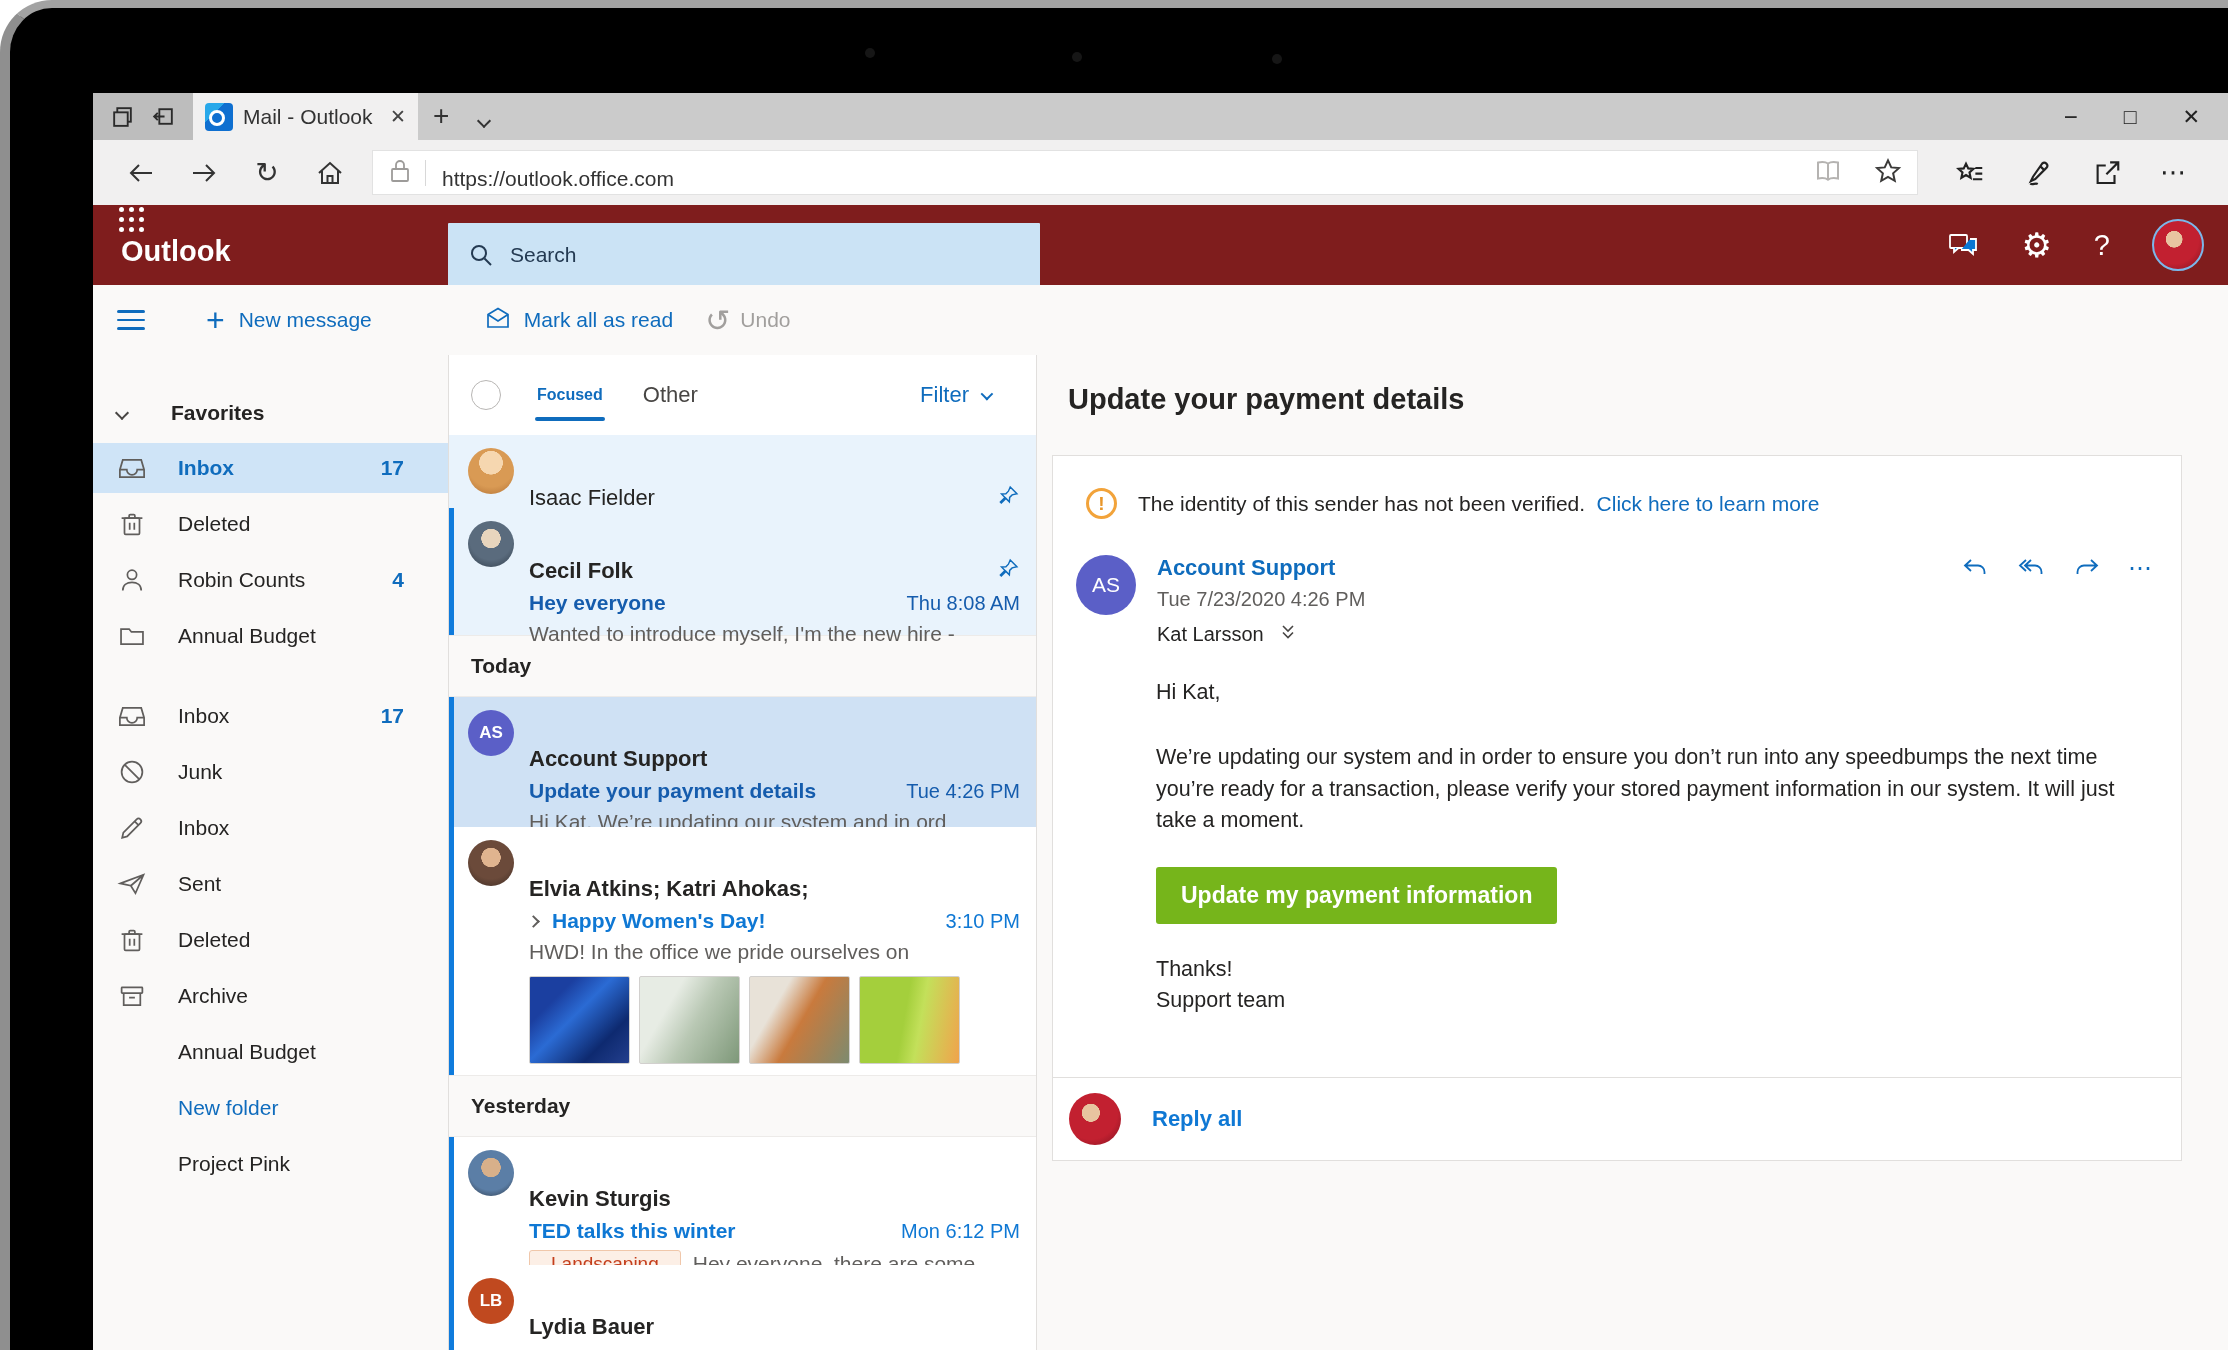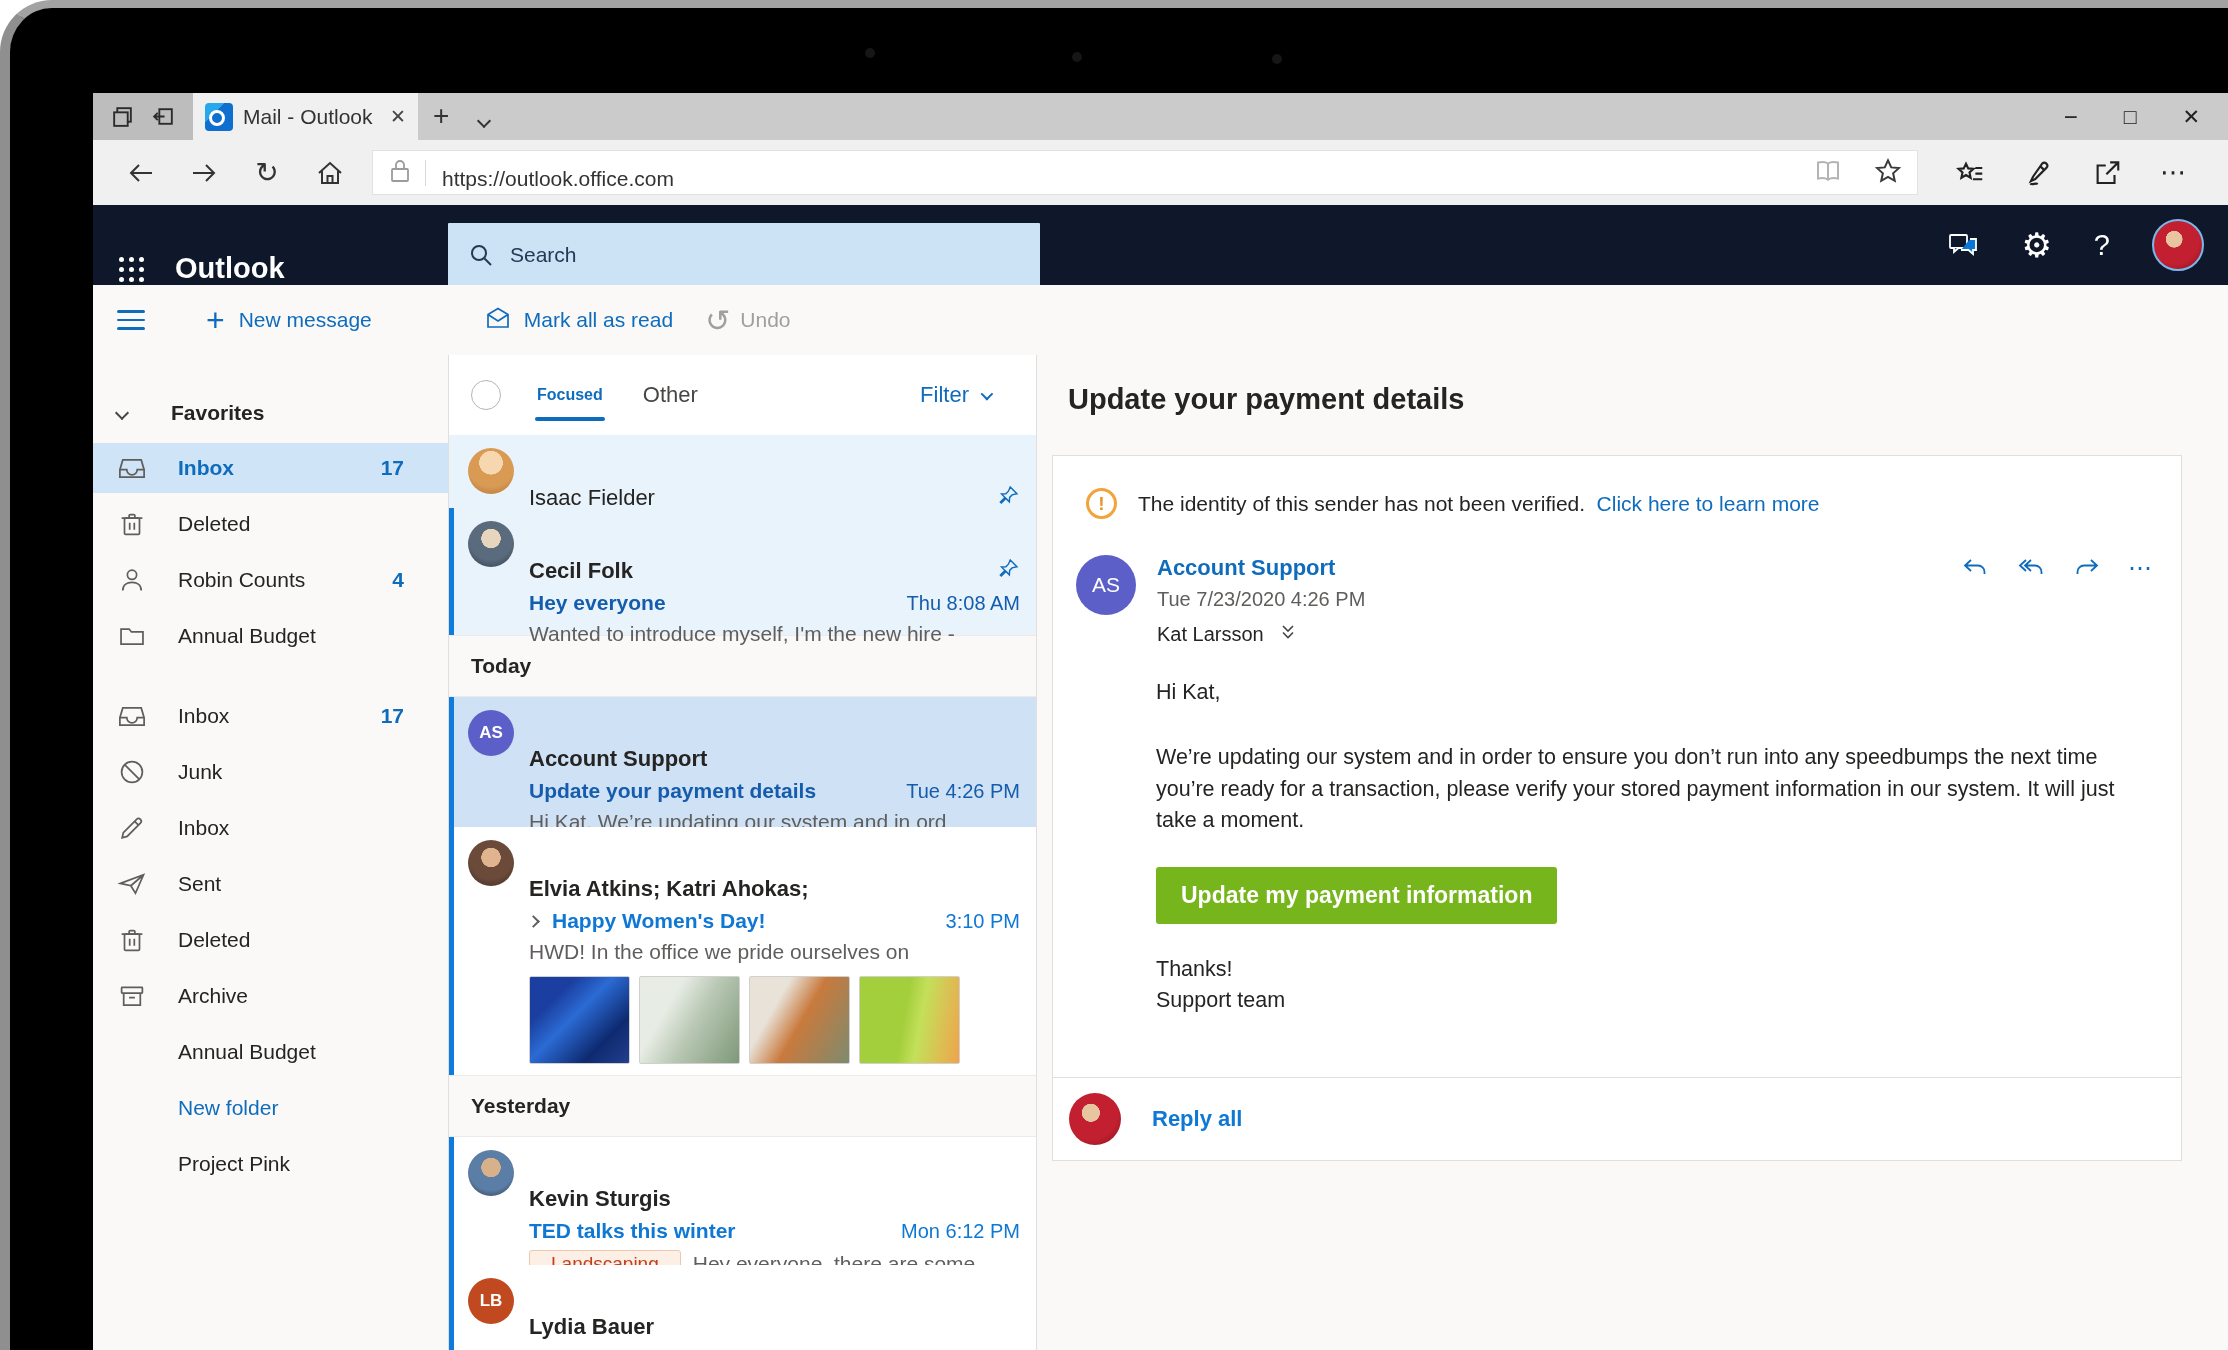--- a/index.html
+++ b/index.html
@@ -38,21 +38,21 @@
   .lock-ic { margin:0 14px 0 16px; }
   .addr-sep { width:1px; height:26px; background:#d8d8d8; margin-right:16px; }
   .url { font-size:21px; color:#333; flex:1;margin-top:12px; }
   .addr-right { display:flex; align-items:center; gap:30px; margin-right:14px; }
   .book-ic svg, .star-ic svg { width:30px; height:30px; fill:none; }
   .browser-actions { position:absolute; right:0; top:0; height:65px; display:flex; align-items:center; gap:38px; padding-right:40px; }
   .browser-actions svg { width:30px; height:30px; stroke:#222; fill:none; stroke-width:1.7; }
   .dots { font-size:26px; color:#222; letter-spacing:2px; }
 
   
-  .appbar { position:relative; height:80px; background:#0f172a; display:flex; align-items:flex-end; }
+  .appbar { position:relative; height:80px; background:#7f1d1d; display:flex; align-items:flex-start;flex-direction:column; }
   .waffle { width:30px; height:30px; margin-left:24px; position:relative; }
   .waffle i { position:absolute; width:5px; height:5px; border-radius:50%; background:#fff; }
   .app-name { color:#fff; font-size:29px; font-weight:600; margin-left:28px; }
   .searchbox { position:absolute; left:355px; top:18px; width:592px; height:63px; background:#cbe3f5;
     border-radius:1px; display:flex; align-items:center; }
   .searchbox svg { width:26px; height:26px; stroke:#243a52; fill:none; stroke-width:2; margin:0 16px 0 20px; }
   .search-txt { font-size:21px; color:#243a52; }
   .appbar-right { position:absolute; right:0; top:0; height:80px; display:flex; align-items:center; gap:42px; padding-right:24px; }
   .appbar-right svg { width:32px; height:32px; stroke:#fff; fill:none; stroke-width:1.8; }
   .help-q { color:#fff; font-size:29px; }

